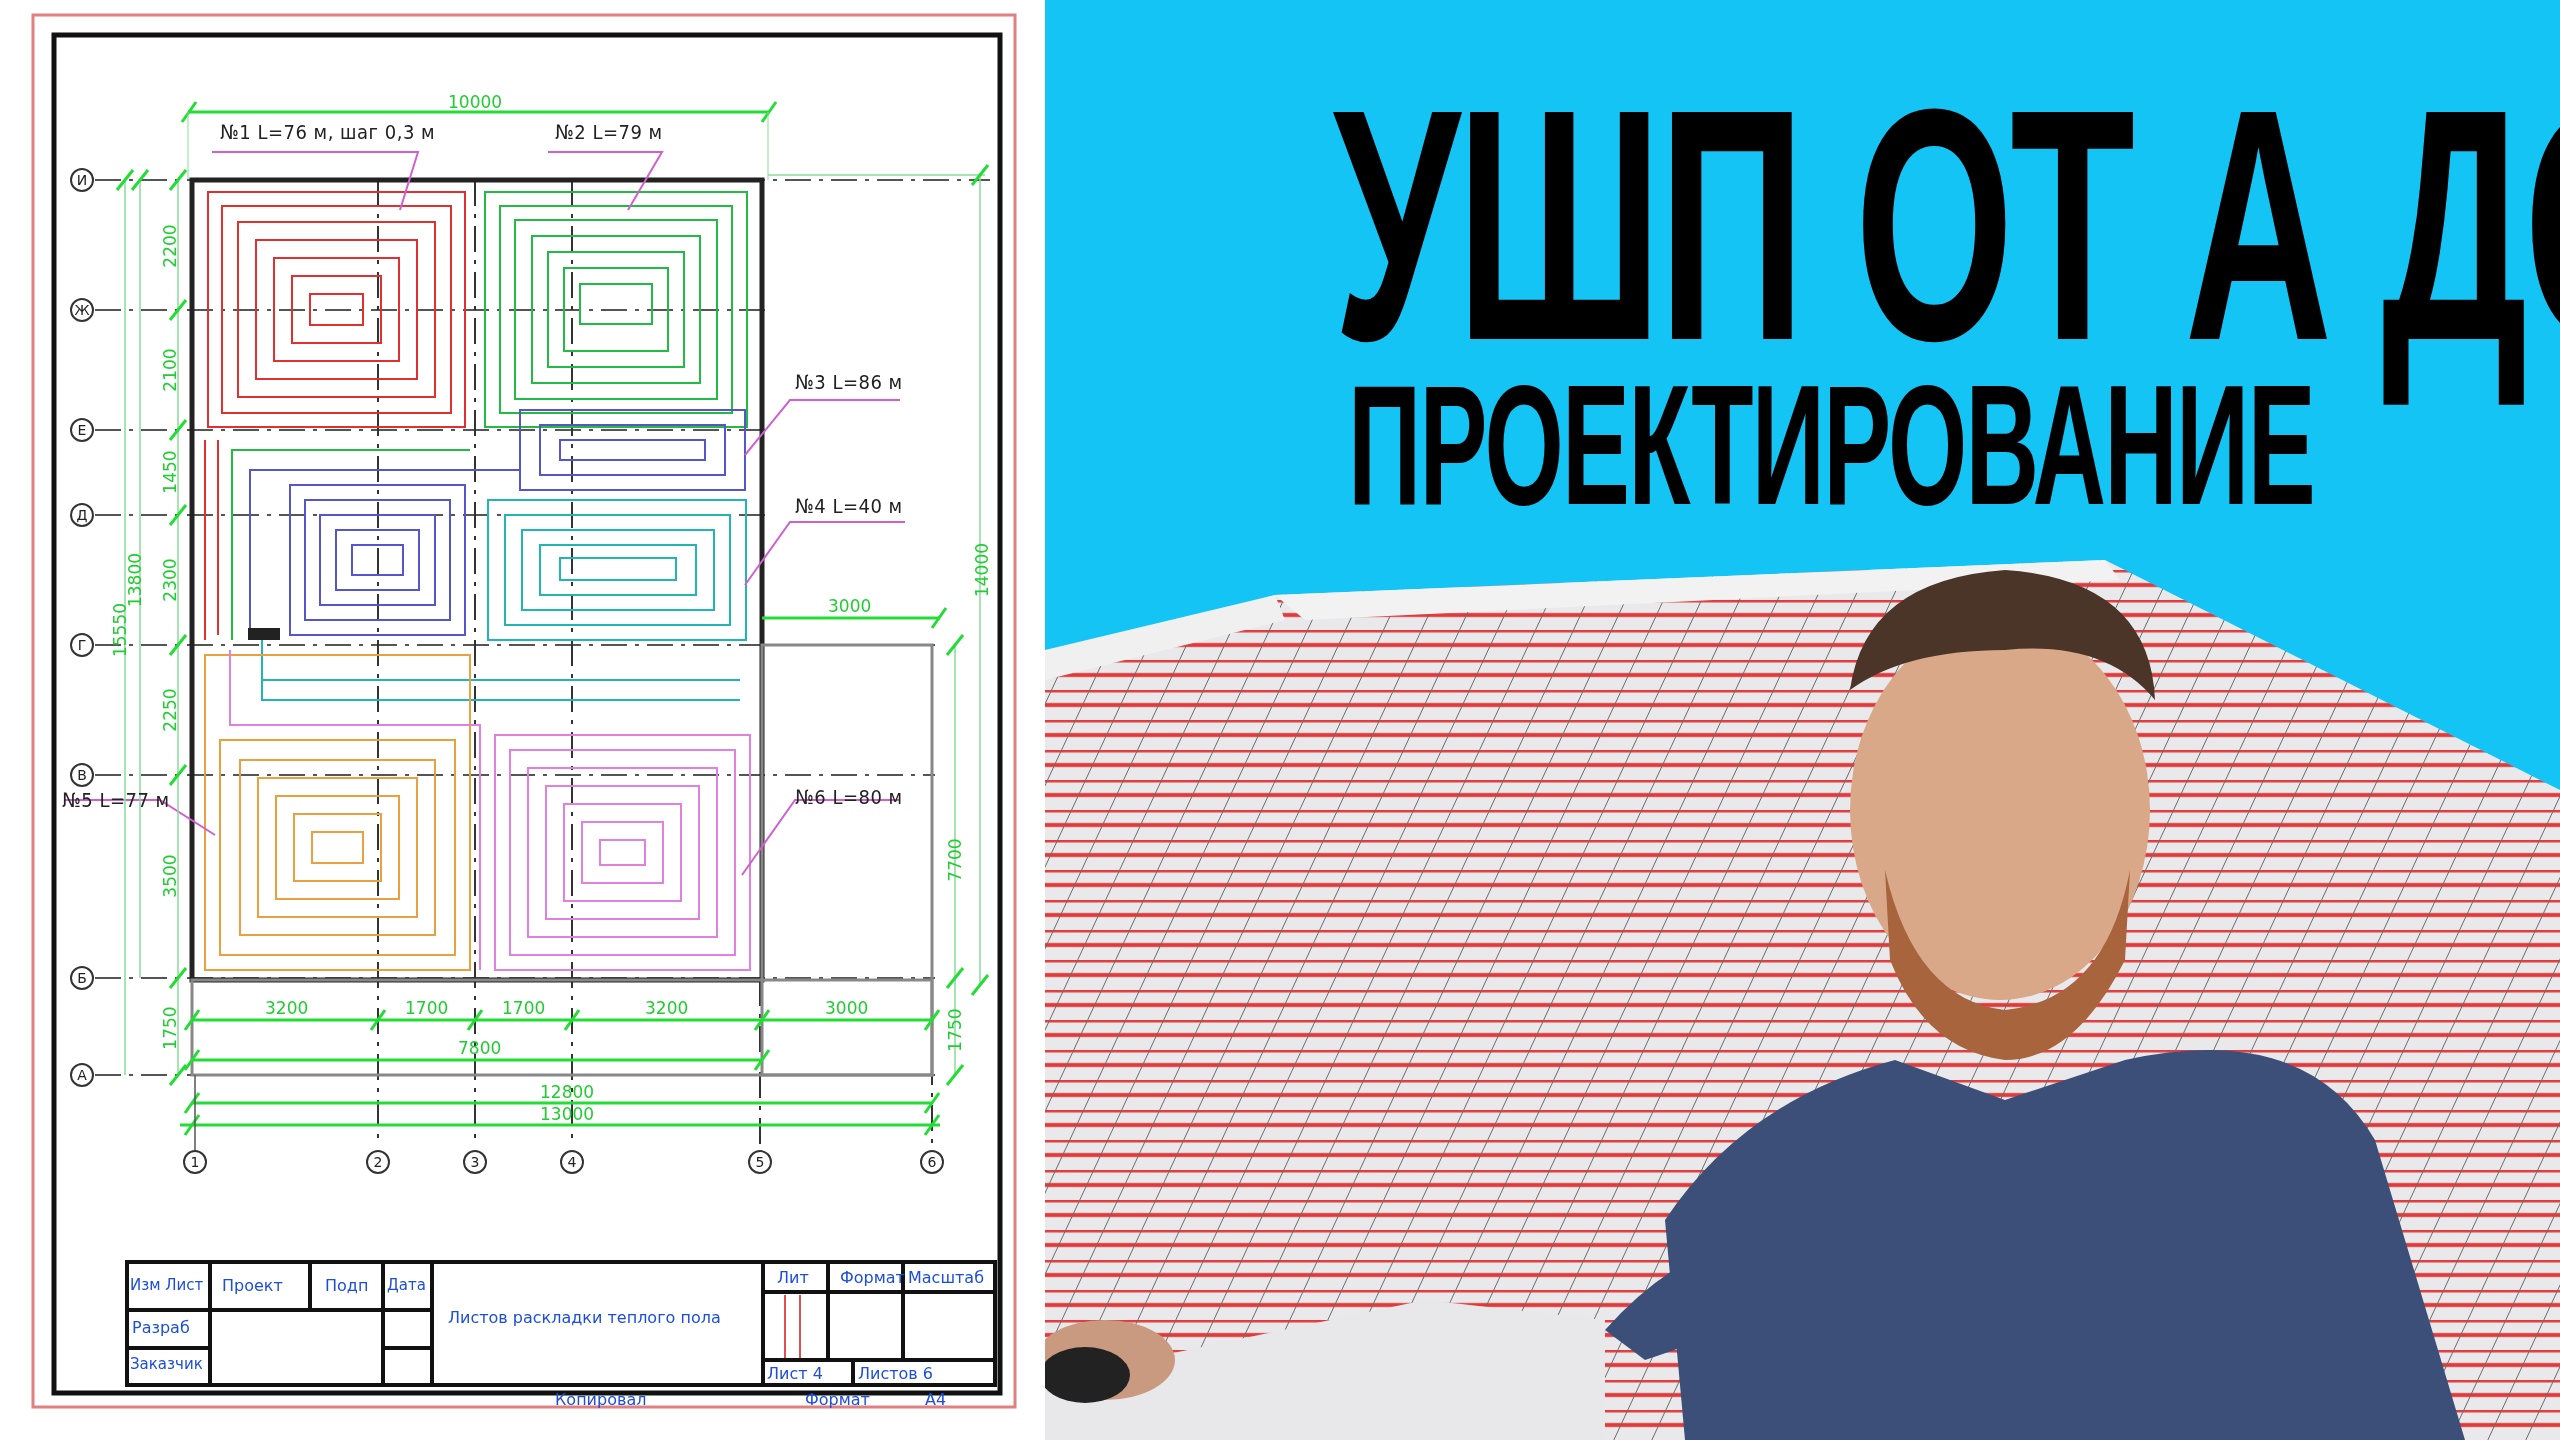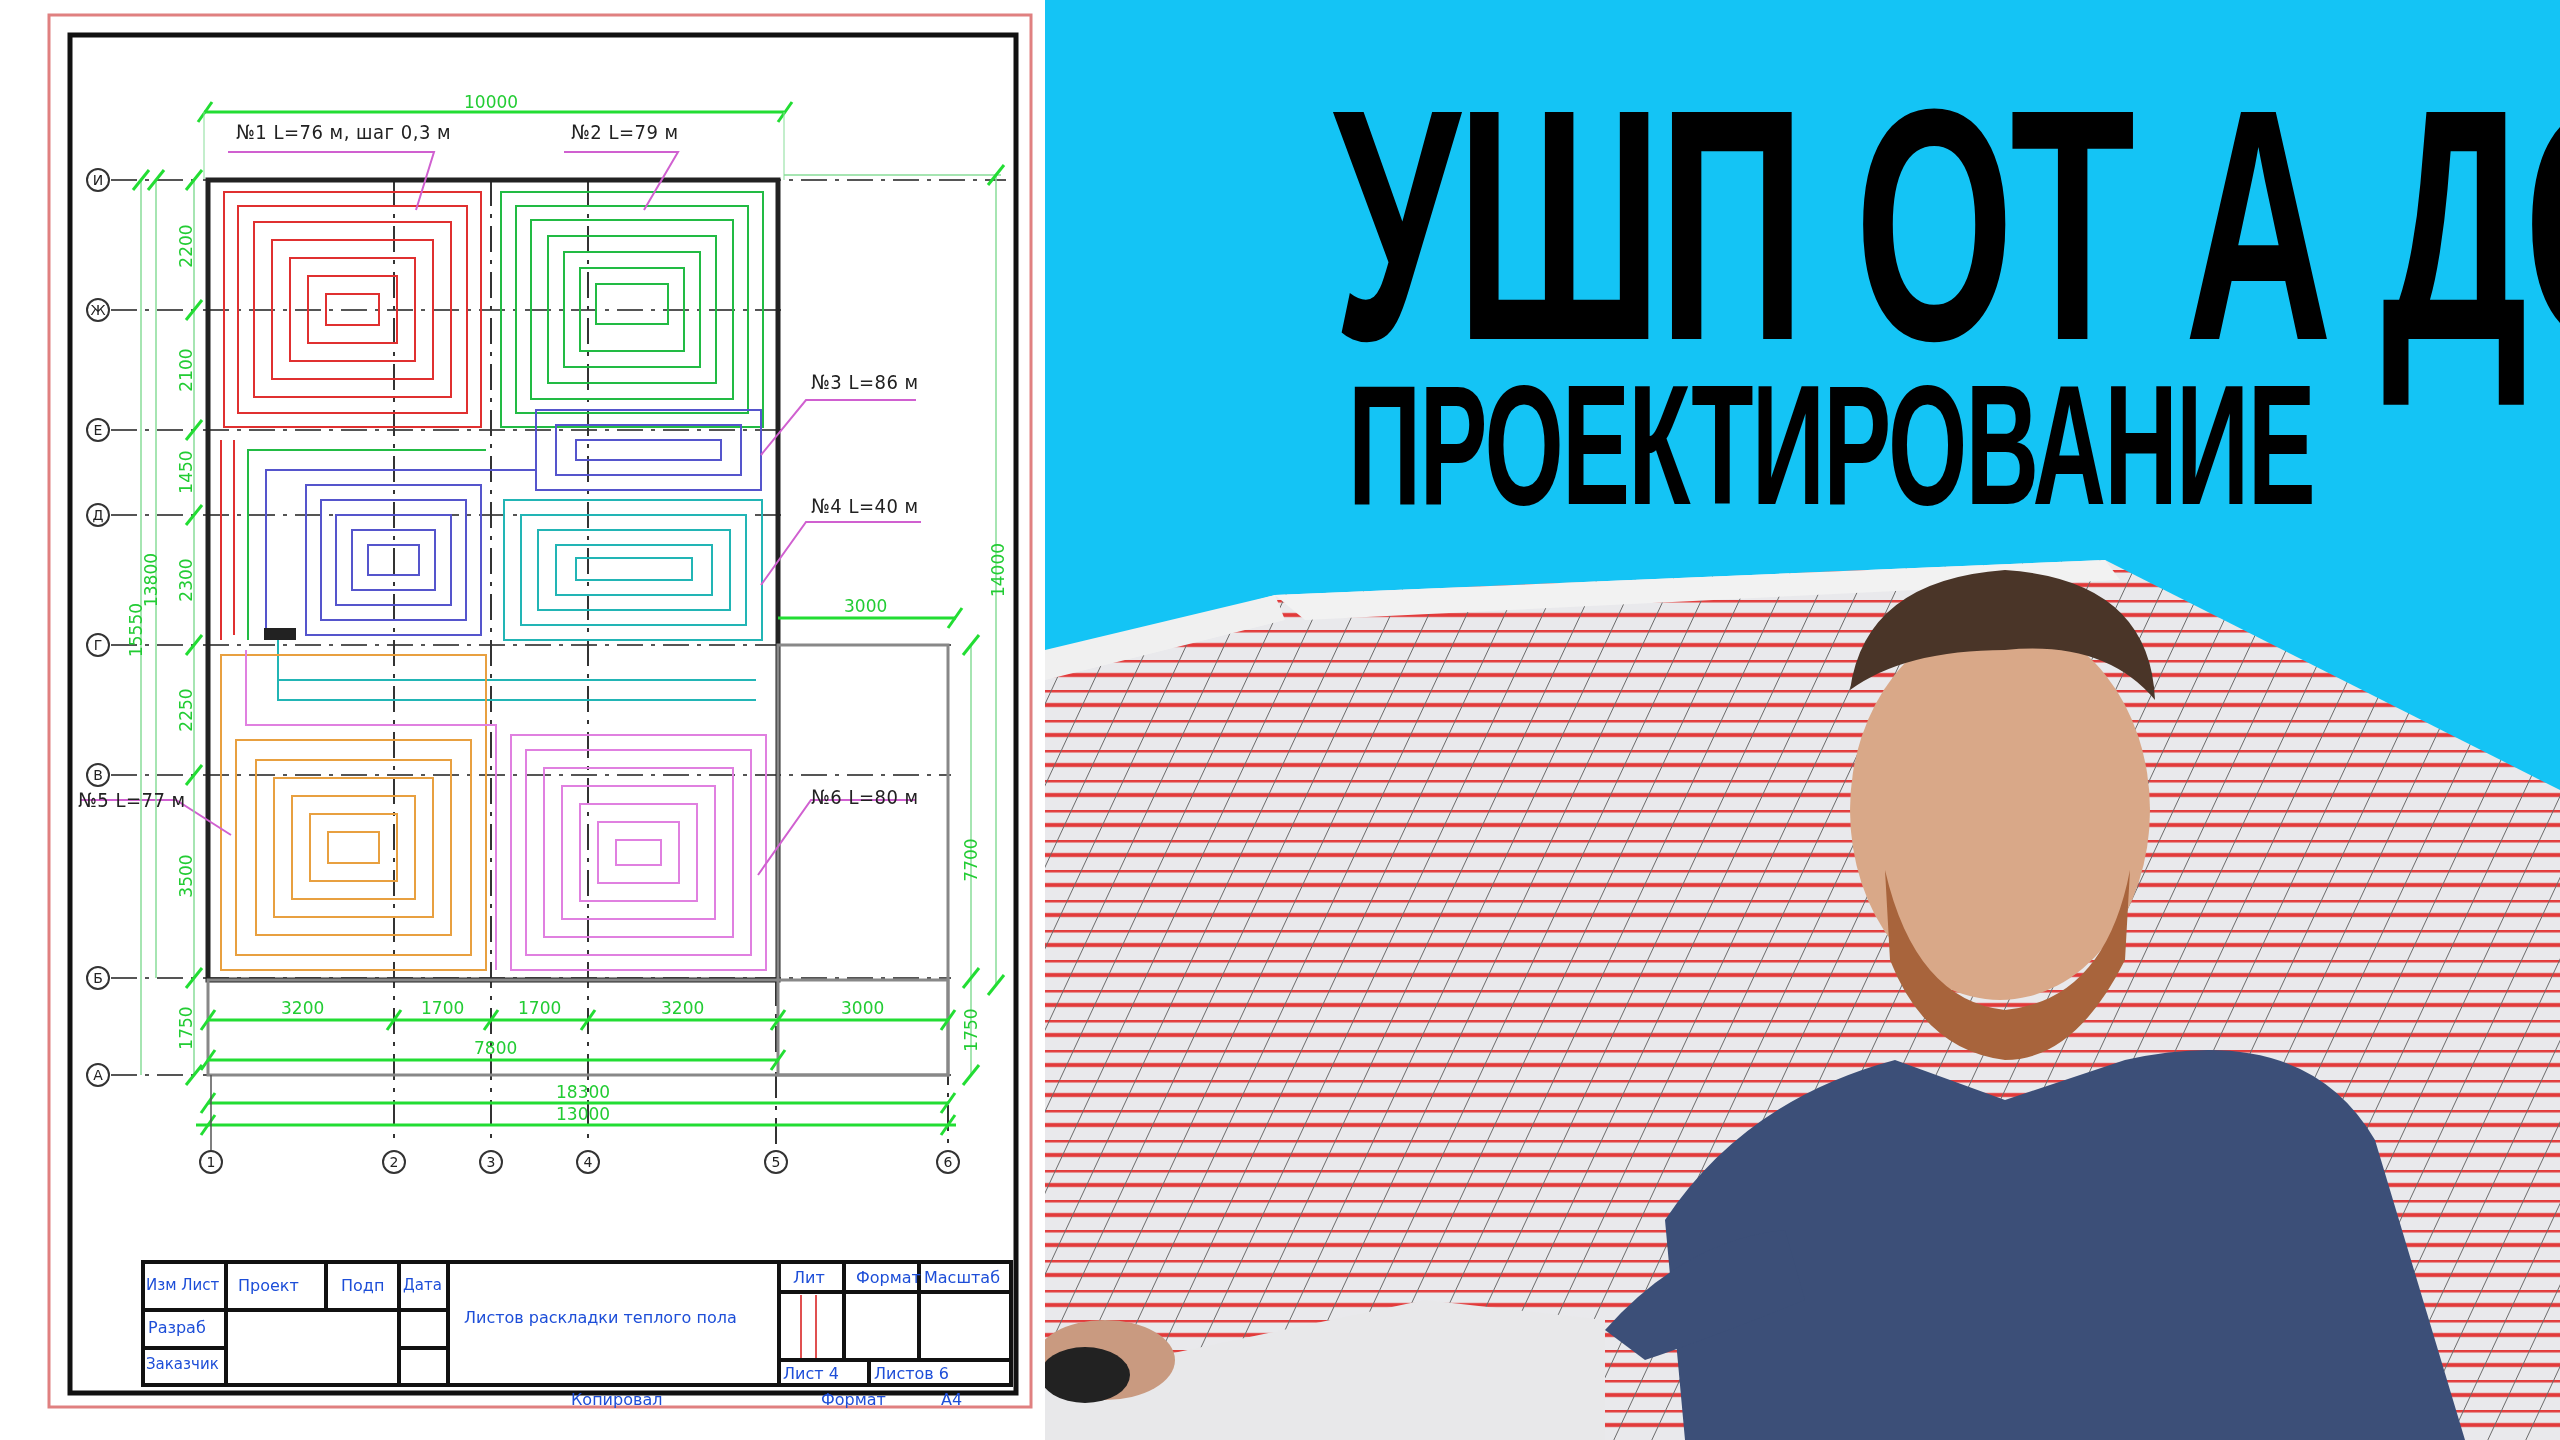--- a/index.html
+++ b/index.html
@@ -1,18 +1,18 @@
 <!DOCTYPE html>
 <html><head>
 <meta charset="utf-8">
 <style>
   *{box-sizing:border-box;margin:0;padding:0}
   html,body{width:2560px;height:1440px;overflow:hidden;background:#fff}
   body{position:relative;font-family:"Liberation Sans",sans-serif}
-  #left{position:absolute;left:16px;top:0;width:1045px;height:1440px;background:#fff}
+  #left{position:absolute;left:0;top:0;width:1045px;height:1440px;background:#fff}
   #right{position:absolute;left:1045px;top:0;width:1515px;height:1440px;background:#14c4f5;overflow:hidden}
   .abs{position:absolute}
   .cad-text{font-family:"DejaVu Sans Condensed","DejaVu Sans",sans-serif;font-size:20px;color:#222;white-space:nowrap;letter-spacing:0.5px}
   .dim-text{font-family:"DejaVu Sans",sans-serif;font-size:17px;color:#22cc33;white-space:nowrap}
   .vert{transform:rotate(-90deg);transform-origin:center center}
   .axis-bubble{position:absolute;width:24px;height:24px;border:2px solid #333;border-radius:50%;font-size:14px;line-height:20px;text-align:center;color:#222;background:#fff;font-family:"DejaVu Sans",sans-serif}
   .tb-text{position:absolute;font-size:16px;color:#1d4ed8;white-space:nowrap;font-family:"DejaVu Sans",sans-serif}
   .title-main{position:absolute;left:0;top:60px;width:1515px;text-align:center;font-family:"Liberation Sans",sans-serif;font-weight:bold;font-size:330px;line-height:1;color:#000;letter-spacing:-6px;transform:scaleX(0.62);transform-origin:center top;white-space:nowrap}
   .title-sub{position:absolute;left:0;top:360px;width:1515px;text-align:center;font-family:"Liberation Sans",sans-serif;font-weight:bold;font-size:170px;line-height:1;color:#000;letter-spacing:-3px;transform:scaleX(0.6);transform-origin:center top;white-space:nowrap}
 </style>
@@ -246,21 +246,21 @@
   <div class="dim-text abs vert" style="left:933px;top:850px">7700</div>
   <div class="dim-text abs vert" style="left:933px;top:1020px">1750</div>
   <div class="dim-text abs" style="left:828px;top:596px">3000</div>
 
   <div class="dim-text abs" style="left:265px;top:998px">3200</div>
   <div class="dim-text abs" style="left:405px;top:998px">1700</div>
   <div class="dim-text abs" style="left:502px;top:998px">1700</div>
   <div class="dim-text abs" style="left:645px;top:998px">3200</div>
   <div class="dim-text abs" style="left:825px;top:998px">3000</div>
   <div class="dim-text abs" style="left:458px;top:1038px">7800</div>
-  <div class="dim-text abs" style="left:540px;top:1082px">18300</div>
+  <div class="dim-text abs" style="left:540px;top:1082px">12800</div>
   <div class="dim-text abs" style="left:540px;top:1104px">13000</div>
 
   <div class="tb-text" style="left:130px;top:1276px;font-size:15px">Изм Лист</div>
   <div class="tb-text" style="left:222px;top:1276px">Проект</div>
   <div class="tb-text" style="left:325px;top:1276px">Подп</div>
   <div class="tb-text" style="left:387px;top:1276px;font-size:15px">Дата</div>
   <div class="tb-text" style="left:132px;top:1318px">Разраб</div>
   <div class="tb-text" style="left:130px;top:1355px;font-size:15px">Заказчик</div>
   <div class="tb-text" style="left:448px;top:1308px">Листов раскладки теплого пола</div>
   <div class="tb-text" style="left:777px;top:1268px">Лит</div>

